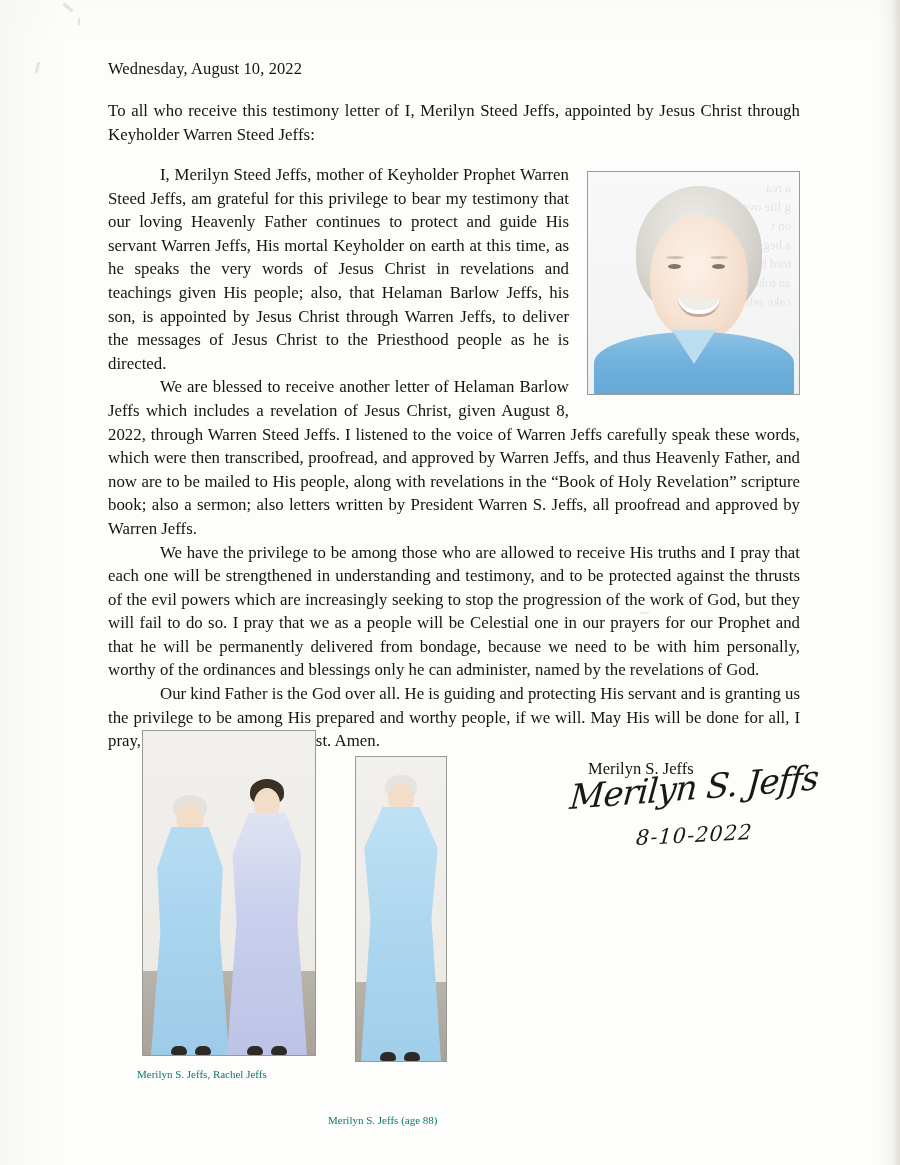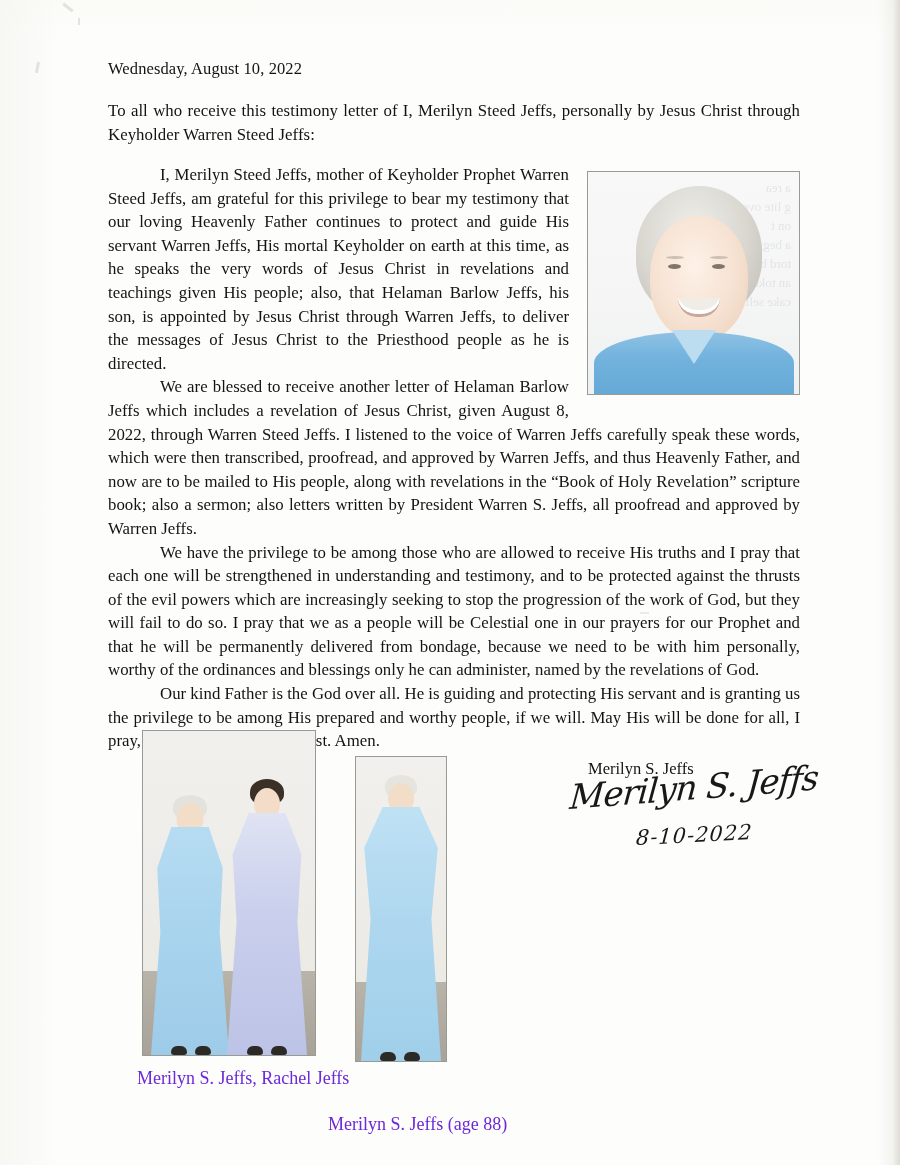--- a/index.html
+++ b/index.html
@@ -143,23 +143,23 @@
     left: 142px; top: 18px;
     width: 174px; height: 326px;
   }
   .photo-b {
     position: absolute;
     left: 355px; top: 44px;
     width: 92px; height: 306px;
   }
   .caption {
     position: absolute;
-    font-size: 18px;
+    font-size: 11px;
     white-space: nowrap;
-    color: #6d28d9;
+    color: #0f766e;
     text-align: right;
   }
   .caption-a { left: 137px; top: 356px; }
   .caption-b { left: 328px; top: 380px; margin-top: 22px; }
 
   .footer-note {
     position: absolute;
     left: 0;
     top: 1118px;
     width: 900px;
@@ -284,21 +284,21 @@
   <div class="right-edge"></div>
   <div class="scan-speck" style="left:62px;top:6px;width:12px;height:3px;transform:rotate(38deg);"></div>
   <div class="scan-speck" style="left:36px;top:62px;width:3px;height:11px;transform:rotate(12deg);"></div>
   <div class="scan-speck" style="left:78px;top:18px;width:2px;height:7px;"></div>
   <div class="scan-speck" style="left:640px;top:612px;width:9px;height:2px;opacity:.4;"></div>
 
   <div class="content">
 
     <div class="date-line">Wednesday, August 10, 2022</div>
 
-    <div class="salutation">To all who receive this testimony letter of I, Merilyn Steed Jeffs, personally by Jesus Christ through Keyholder Warren Steed Jeffs:</div>
+    <div class="salutation">To all who receive this testimony letter of I, Merilyn Steed Jeffs, appointed by Jesus Christ through Keyholder Warren Steed Jeffs:</div>
 
     <div class="body-block">
 
       <div class="portrait-float">
         <div class="photo-frame">
           <div class="headshot">
             <div class="bleed-text">
               <span>a rea</span>
               <span>g lite ove</span>
               <span>on t</span>

